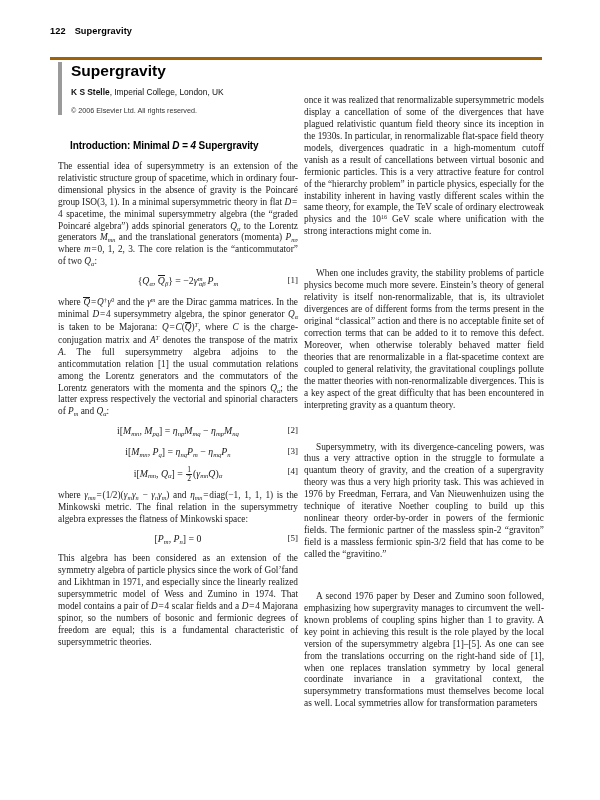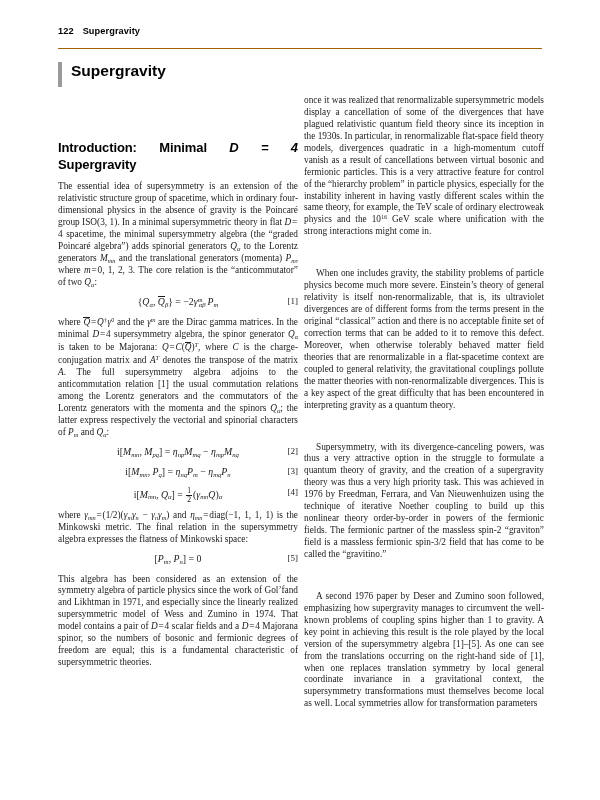--- a/index.html
+++ b/index.html
@@ -19,29 +19,29 @@
     width: 600px;
     height: 800px;
     box-sizing: border-box;
     padding: 0;
   }
 
   
   .running-head {
     position: absolute;
     top: 26px;
-    left: 58px;
+    left: 50px;
     right: 58px;
     font-family: "Liberation Sans", sans-serif;
     font-weight: bold;
     font-size: 9.2px;
     letter-spacing: 0.1px;
     color: #000;
-    padding-bottom: 12px;
-    border-bottom: 1px solid #a16207;
+    padding-bottom: 21px;
+    border-bottom: 3px solid #a16207;
     white-space: nowrap;
   }
   .running-head .folio {
     margin-right: 9px;
   }
 
   
   .title-block {
     position: absolute;
     top: 62px;
@@ -85,22 +85,22 @@
     line-height: 1.285;
     text-align: justify;
     hyphens: none;
   }
   .col-left  { left: 58px; }
   .col-right { left: 304px; top: 95px; }
 
   .section-head {
     font-family: "Liberation Sans", sans-serif;
     font-weight: bold;
-    font-size: 13px;
-    margin: 0 0 8px 0;
+    font-size: 10px;
+    margin: 0 0 8px 12px;
     color: #000;
     letter-spacing: -0.1px;
   }
 
   p {
     margin: 0;
     text-indent: 0;
   }
   p.indent {
     text-indent: 12px;
@@ -165,20 +165,22 @@
 <body>
 
 <div class="page">
 
   <div class="running-head">
     <span class="folio">122</span><span>Supergravity</span>
   </div>
 
   <div class="title-block">
     <h1 class="article-title">Supergravity</h1>
+    <div class="byline"><span class="author">K S Stelle</span><span>, Imperial College, London, UK</span></div>
+    <div class="copyright">© 2006 Elsevier Ltd. All rights reserved.</div>
   </div>
 
   <div class="col col-left">
 
     <h2 class="section-head"><span>Introduction: Minimal </span><i class="v">D = 4</i><span> Supergravity</span></h2>
 
     <p><span>The essential idea of supersymmetry is an extension of the relativistic structure group of spacetime, which in ordinary four-dimensional physics in the absence of gravity is the Poincaré group ISO(3, 1). In a minimal supersymmetric theory in flat </span><i class="v">D</i> = 4<span> spacetime, the minimal supersymmetry algebra (the “graded Poincaré algebra”) adds spinorial generators </span><i class="v">Q</i><span class="sub">α</span><span> to the Lorentz generators </span><i class="v">M</i><span class="sub">mn</span><span> and the translational generators (momenta) </span><i class="v">P</i><span class="sub">m</span><span>, where </span><i class="v">m</i> = 0, 1, 2, 3<span>. The core relation is the “anticommutator” of two </span><i class="v">Q</i><span class="sub">α</span><span>:</span></p>
 
     <div class="eq">
       <span class="eqbody">{<i class="v">Q</i><span class="sub">α</span>, <span class="ovl"><i class="v">Q</i></span><span class="sub">β</span>} = −2<i class="v">γ</i><span class="sup">m</span><span class="sub" style="margin-left:-0.55em">αβ</span><i class="v" style="margin-left:0.2em">P</i><span class="sub">m</span></span>

